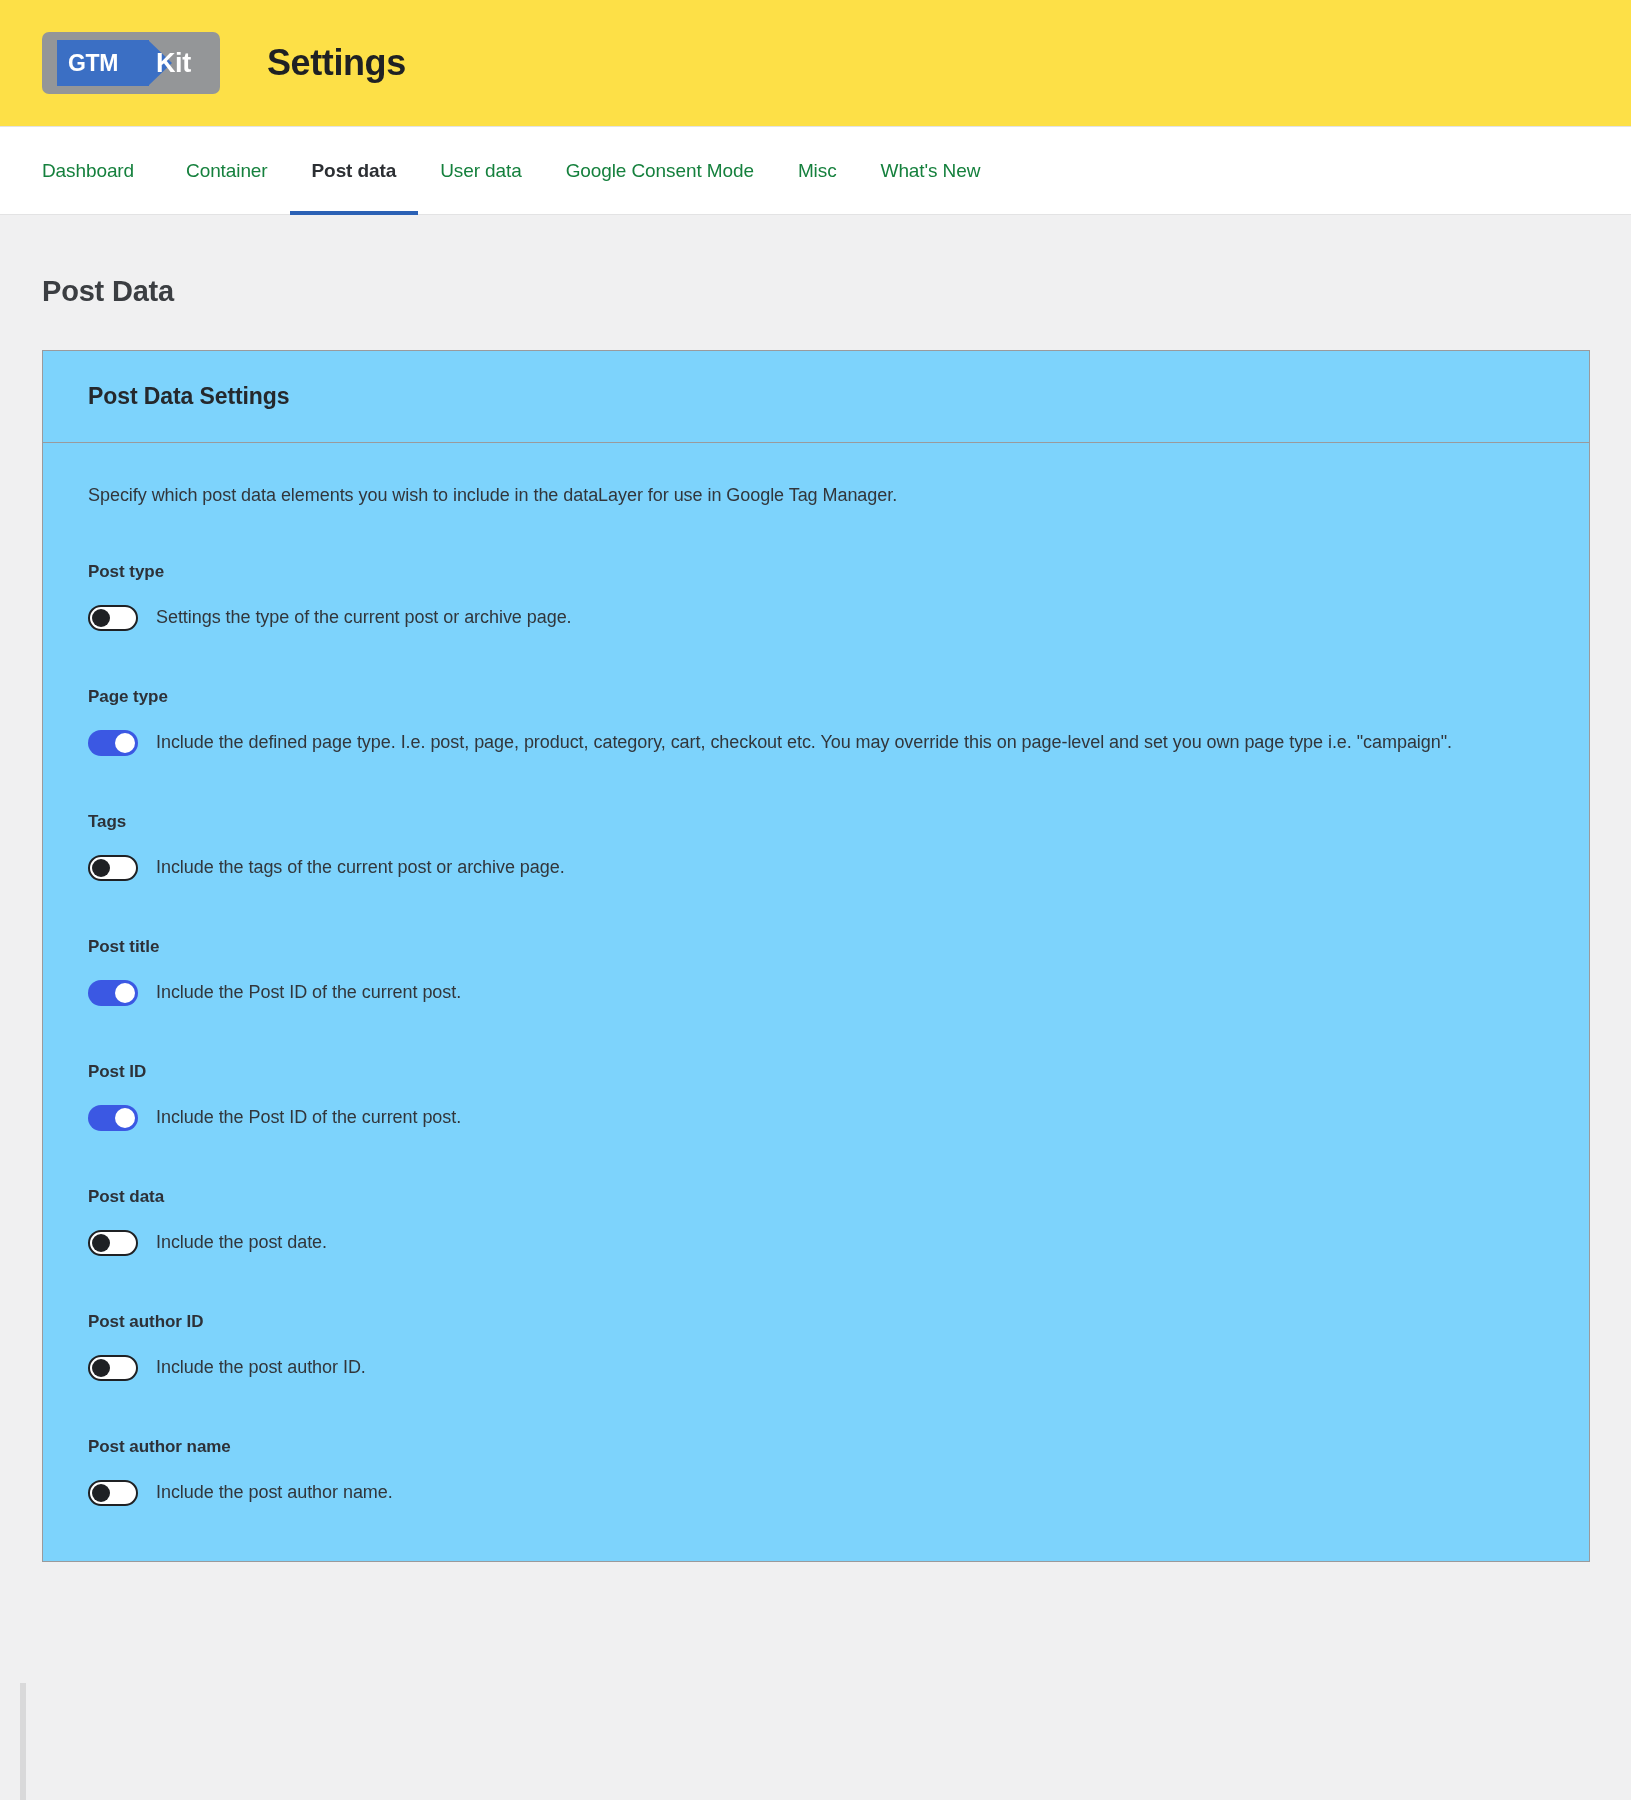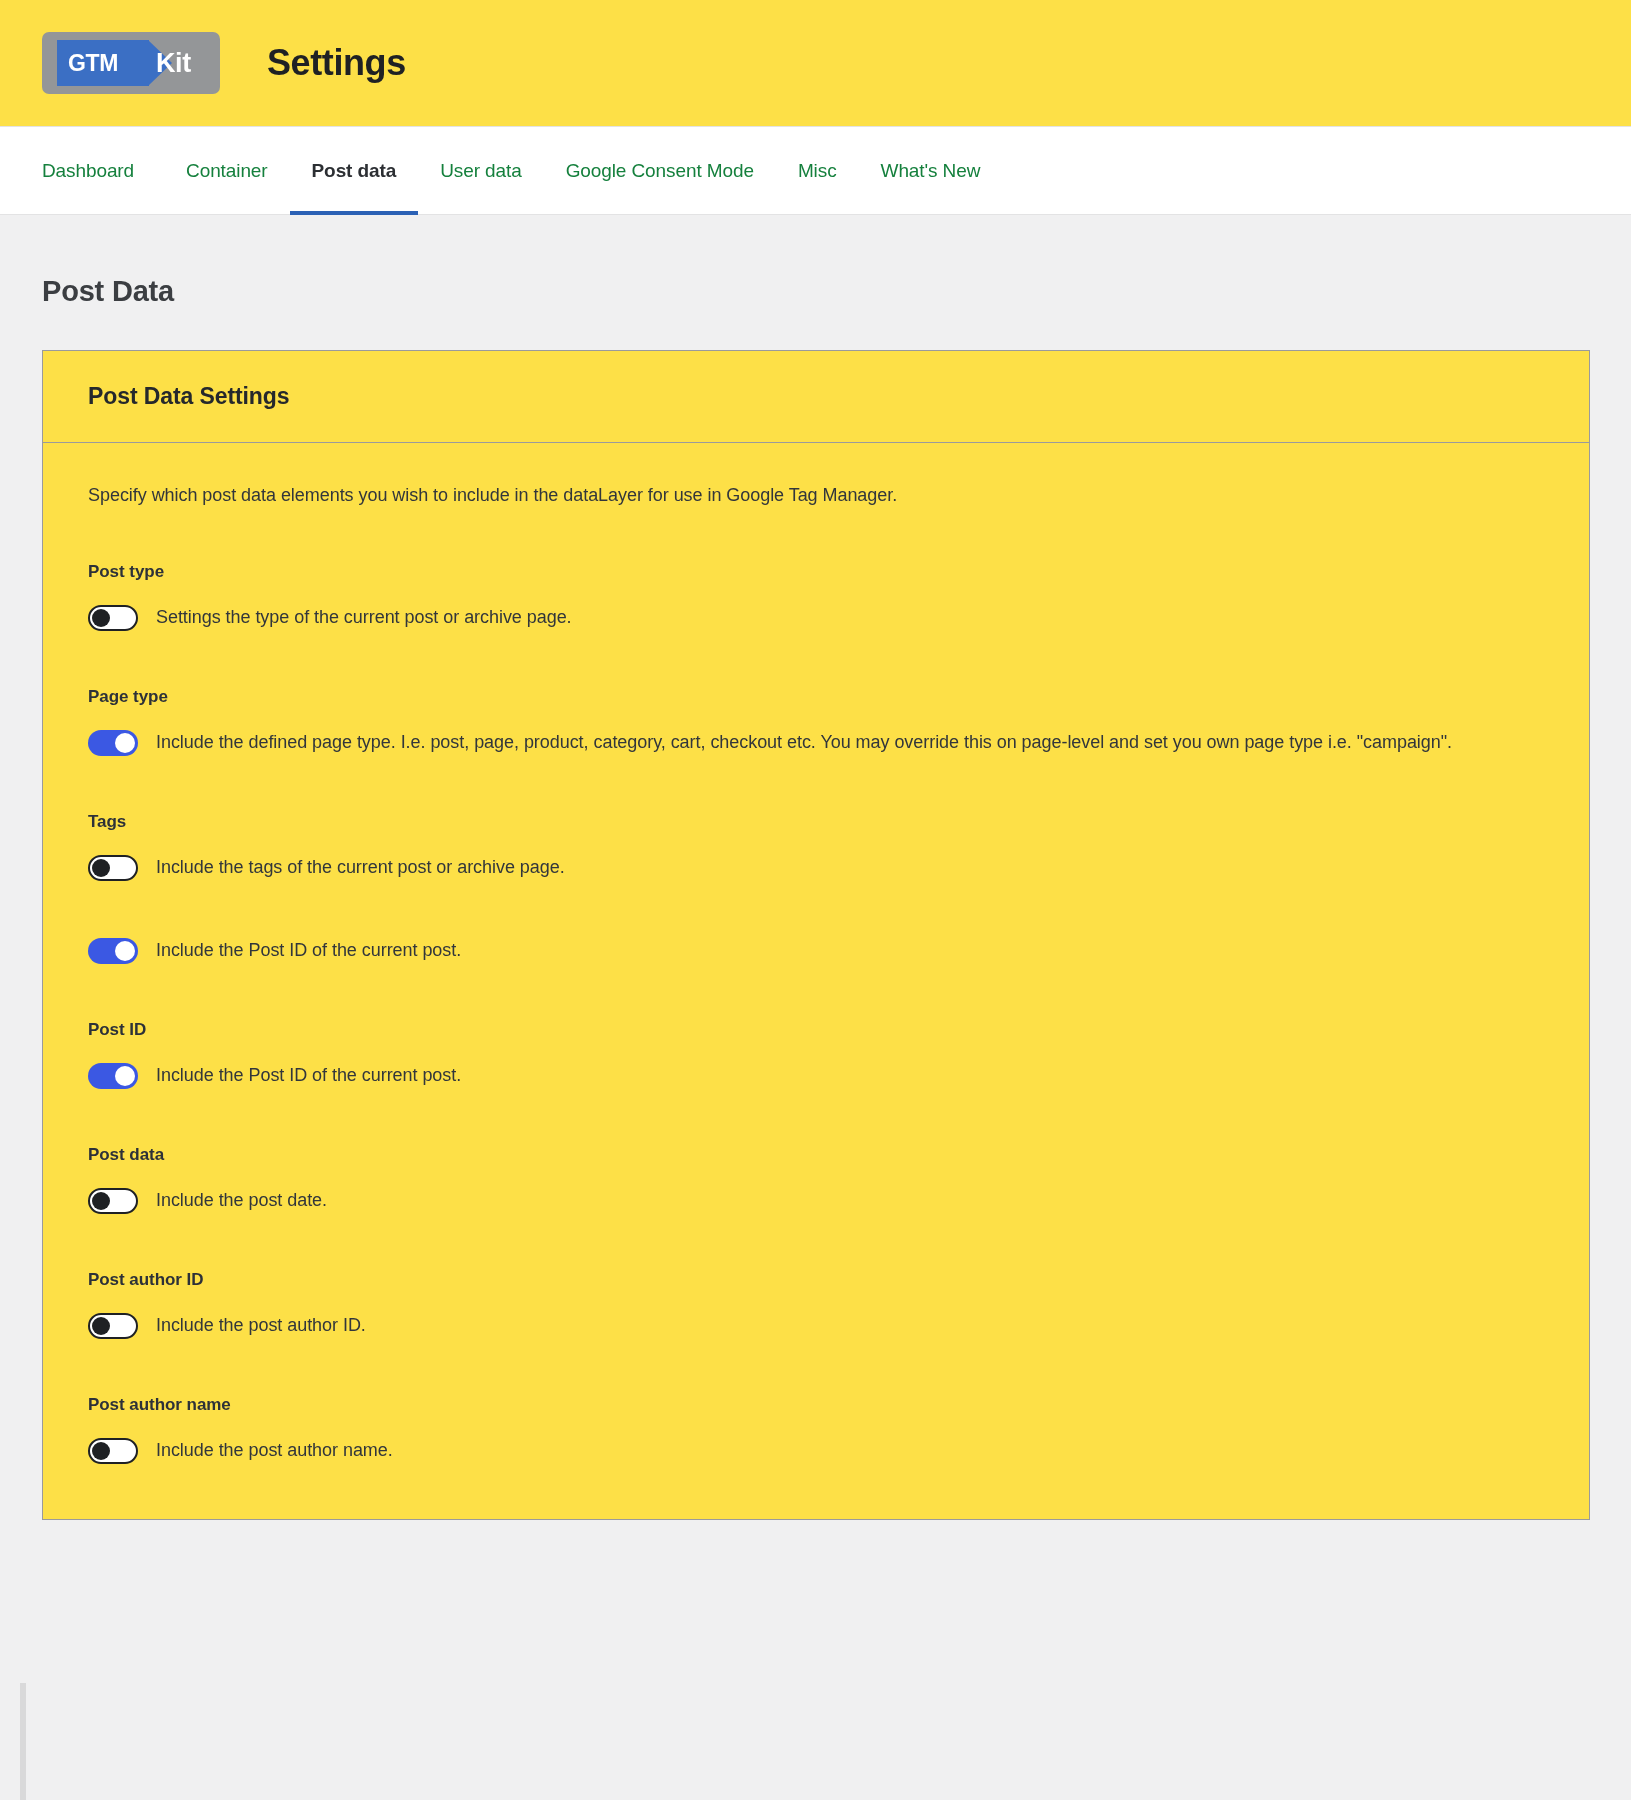--- a/index.html
+++ b/index.html
@@ -141,21 +141,21 @@
   .page-title {
     margin-top: 60px;
     margin-bottom: 42px;
     font-size: 29px;
     font-weight: bold;
     color: #3b3e42;
     letter-spacing: -0.2px;
   }
 
   .card {
-    background: #fde047;
+    background: #7dd3fc;
     border: 1px solid #9a9a9c;
     width: 1548px;
     margin-bottom: 60px;
   }
 
   .card-header {
     padding: 32px 45px;
     border-bottom: 1px solid #9a9a9c;
   }
   .card-header-title {
@@ -296,20 +296,21 @@
             <div class="setting">
               <div class="setting-label">Tags</div>
               <div class="setting-row">
                 <div class="toggle off">
                   <div class="knob"></div>
                 </div>
                 <div class="setting-desc">Include the tags of the current post or archive page.</div>
               </div>
             </div>
             <div class="setting">
+              <div class="setting-label">Post title</div>
               <div class="setting-row">
                 <div class="toggle on">
                   <div class="knob"></div>
                 </div>
                 <div class="setting-desc">Include the Post ID of the current post.</div>
               </div>
             </div>
             <div class="setting">
               <div class="setting-label">Post ID</div>
               <div class="setting-row">

